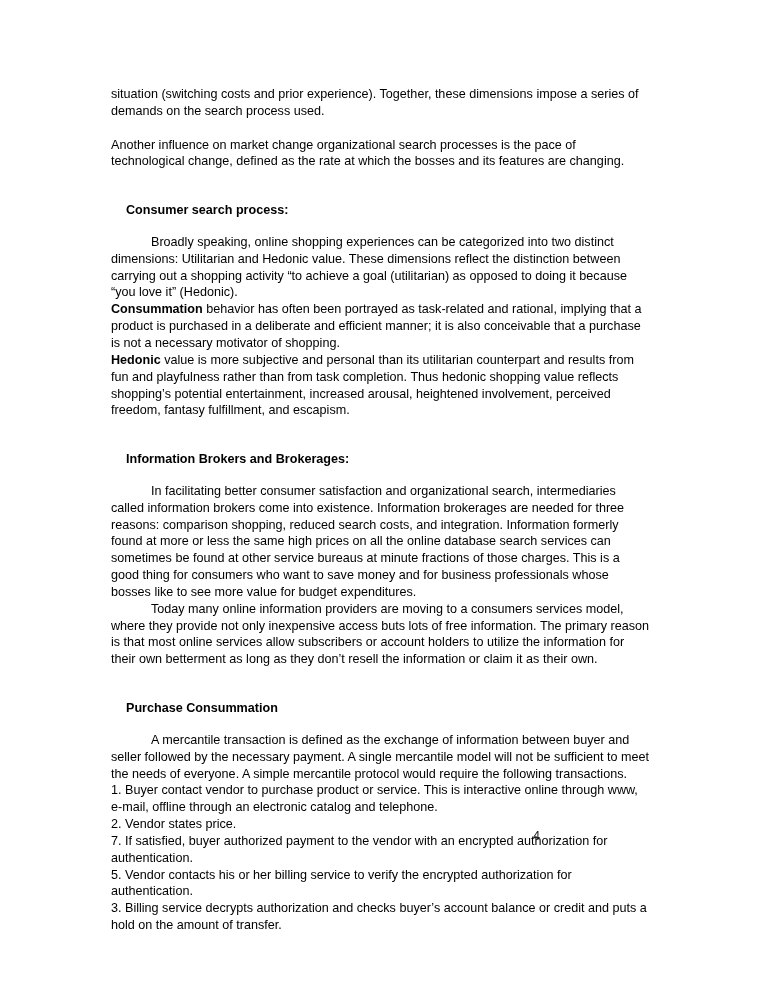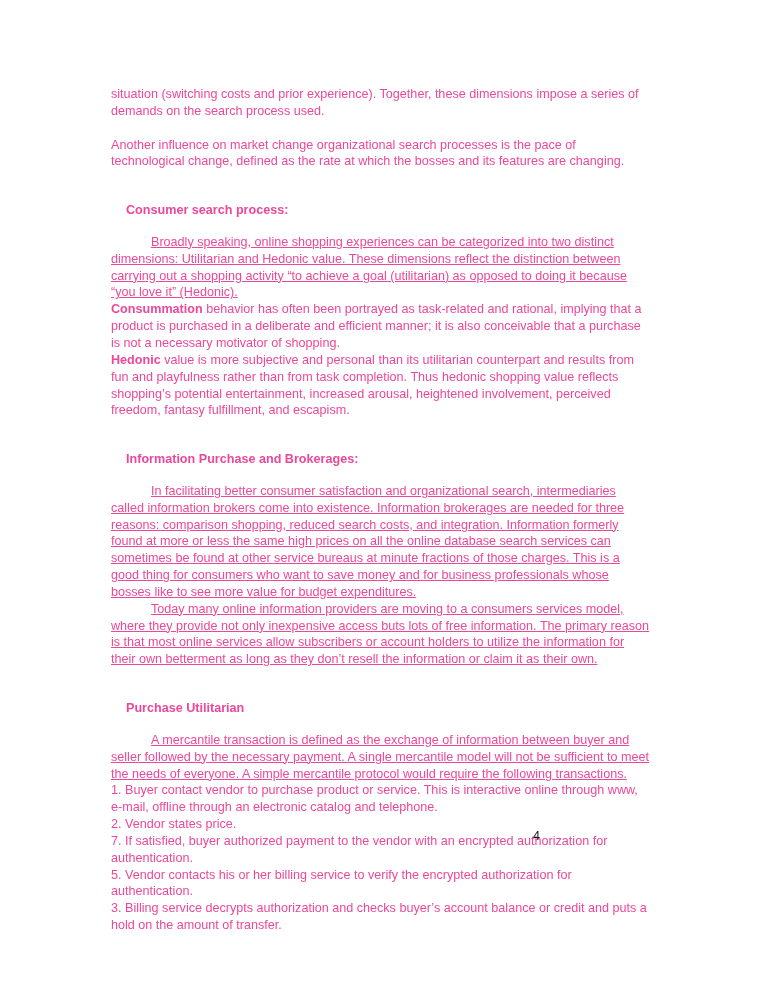--- a/index.html
+++ b/index.html
@@ -16,34 +16,33 @@
     box-sizing: border-box;
   }
   .content {
     position: absolute;
     left: 111px;
     top: 86px;
     width: 540px;
     font-family: "Liberation Sans", sans-serif;
     font-size: 12.6px;
     line-height: 16.85px;
-    color: #ec4899;
+    color: #000000;
     text-align: left;
     -webkit-font-smoothing: antialiased;
   }
   p {
     margin: 0;
     padding: 0;
   }
   .para {
     margin: 0;
   }
   .indent {
     text-indent: 40px;
-    text-decoration: underline;
   }
   .spacer {
     height: 16.85px;
   }
   .heading {
     font-weight: bold;
     margin: 15px;
   }
   .lead {
     font-weight: bold;
@@ -66,25 +65,25 @@
   <div class="content" id="doc-content">
       <p class="para">situation (switching costs and prior experience). Together, these dimensions impose a series of demands on the search process used.</p>
       <div class="spacer"></div>
       <p class="para">Another influence on market change organizational search processes is the pace of technological change, defined as the rate at which the bosses and its features are changing.</p>
       <div class="spacer"></div>
       <p class="heading">Consumer search process:</p>
       <p class="para indent">Broadly speaking, online shopping experiences can be categorized into two distinct dimensions: Utilitarian and Hedonic value. These dimensions reflect the distinction between carrying out a shopping activity “to achieve a goal (utilitarian) as opposed to doing it because “you love it” (Hedonic).</p>
       <p class="para"><span class="lead">Consummation</span><span> behavior has often been portrayed as task-related and rational, implying that a product is purchased in a deliberate and efficient manner; it is also conceivable that a purchase is not a necessary motivator of shopping.</span></p>
       <p class="para"><span class="lead">Hedonic</span><span> value is more subjective and personal than its utilitarian counterpart and results from fun and playfulness rather than from task completion. Thus hedonic shopping value reflects shopping’s potential entertainment, increased arousal, heightened involvement, perceived freedom, fantasy fulfillment, and escapism.</span></p>
       <div class="spacer"></div>
-      <p class="heading">Information Purchase and Brokerages:</p>
+      <p class="heading">Information Brokers and Brokerages:</p>
       <p class="para indent">In facilitating better consumer satisfaction and organizational search, intermediaries called information brokers come into existence. Information brokerages are needed for three reasons: comparison shopping, reduced search costs, and integration. Information formerly found at more or less the same high prices on all the online database search services can sometimes be found at other service bureaus at minute fractions of those charges. This is a good thing for consumers who want to save money and for business professionals whose bosses like to see more value for budget expenditures.</p>
       <p class="para indent">Today many online information providers are moving to a consumers services model, where they provide not only inexpensive access buts lots of free information. The primary reason is that most online services allow subscribers or account holders to utilize the information for their own betterment as long as they don’t resell the information or claim it as their own.</p>
       <div class="spacer"></div>
-      <p class="heading">Purchase Utilitarian</p>
+      <p class="heading">Purchase Consummation</p>
       <p class="para indent">A mercantile transaction is defined as the exchange of information between buyer and seller followed by the necessary payment. A single mercantile model will not be sufficient to meet the needs of everyone. A simple mercantile protocol would require the following transactions.</p>
       <p class="para">1. Buyer contact vendor to purchase product or service. This is interactive online through www, e-mail, offline through an electronic catalog and telephone.</p>
       <p class="para">2. Vendor states price.</p>
       <p class="para">7. If satisfied, buyer authorized payment to the vendor with an encrypted authorization for authentication.</p>
       <p class="para">5. Vendor contacts his or her billing service to verify the encrypted authorization for authentication.</p>
       <p class="para">3. Billing service decrypts authorization and checks buyer’s account balance or credit and puts a hold on the amount of transfer.</p>
     </div>
   <div class="pagenum">4</div>
 </div>
 

